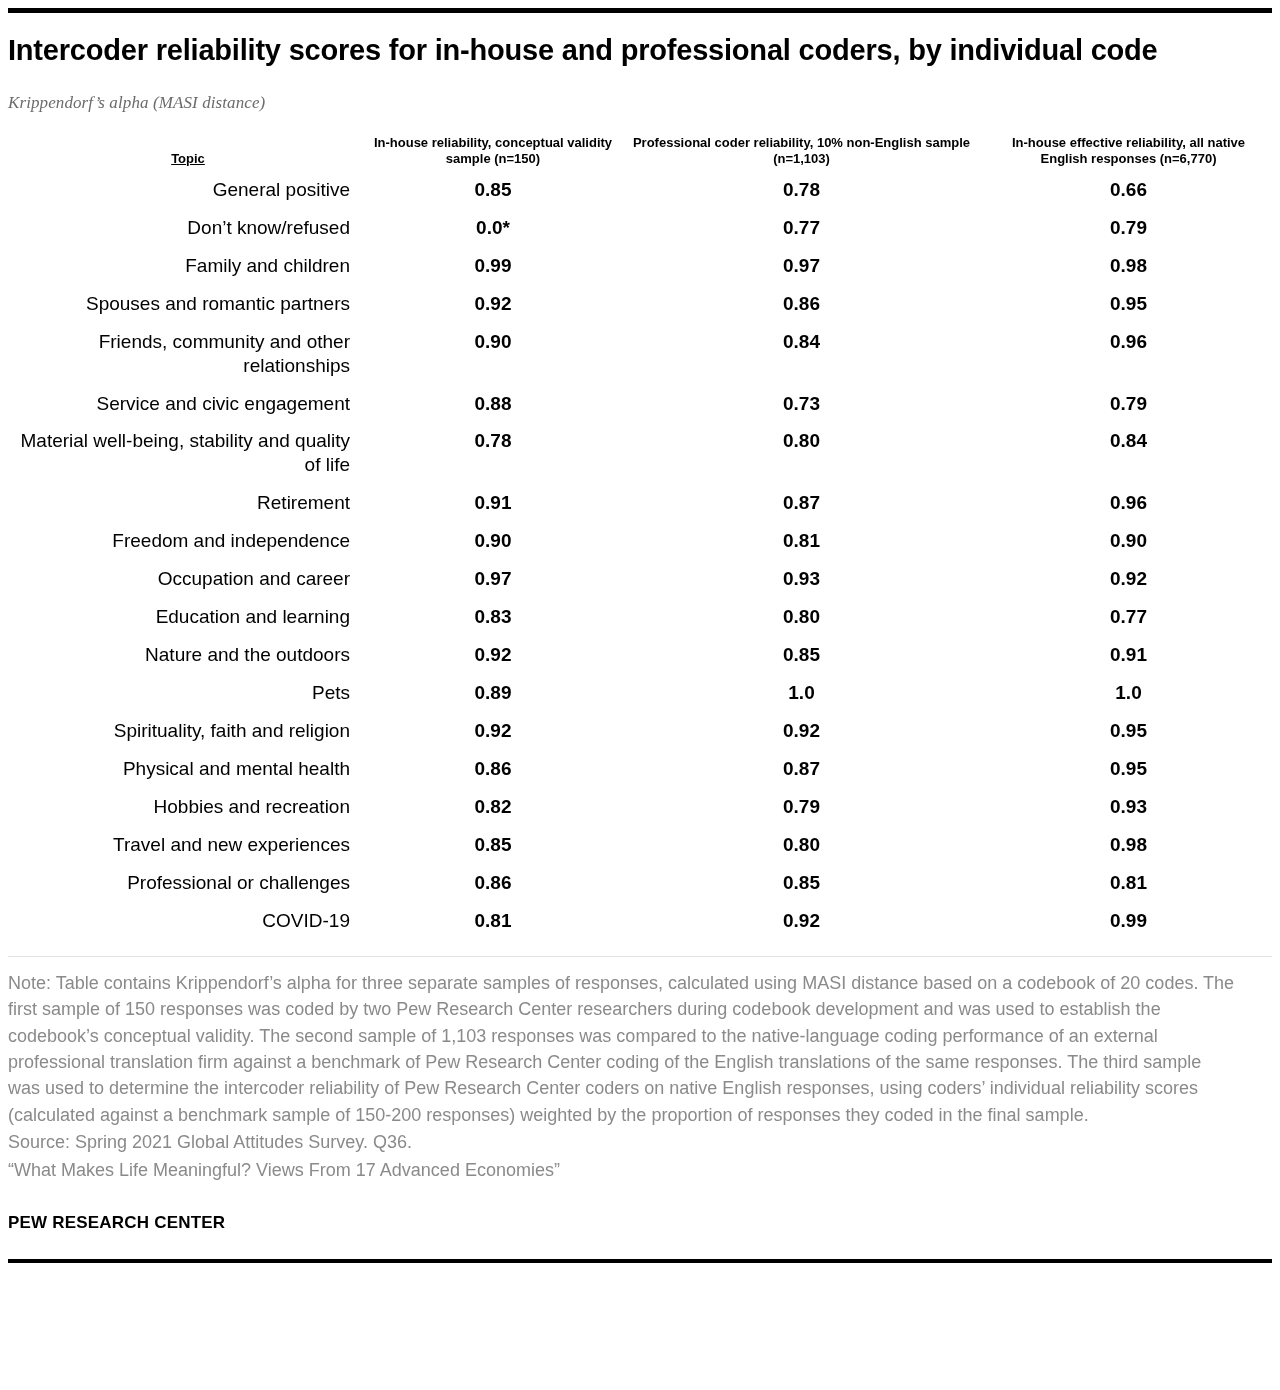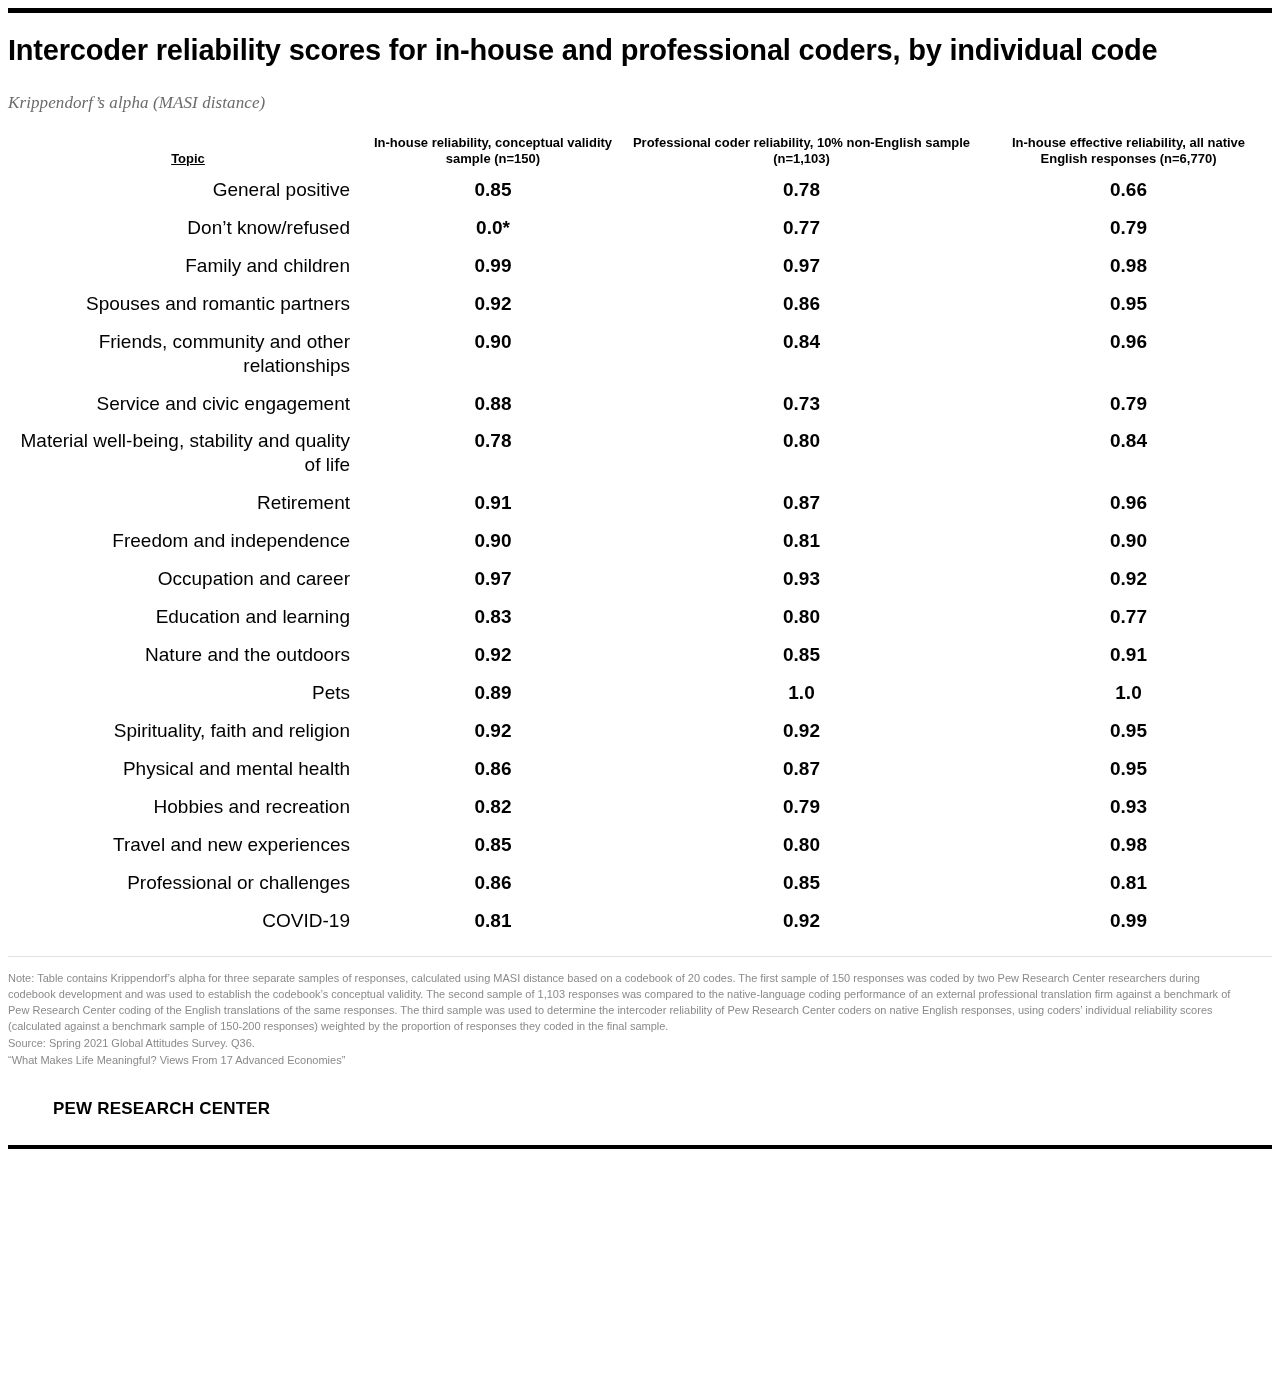--- a/index.html
+++ b/index.html
@@ -90,33 +90,32 @@
     font-weight: bold;
   }
   table.data-table tbody tr:first-child td { padding-top: 5px; }
 
   .footer-block {
     margin-top: 16px;
     border-top: 1px solid #e2e2e2;
     padding-top: 13px;
   }
   .note, .source, .report {
-    font-size: 11px;
+    font-size: 18px;
     line-height: 1.47;
     color: #8a8a8a;
     max-width: 1230px;
   }
   .source, .report { margin-top: 1px; }
   .prc {
     margin-top: 30px;
     font-size: 17px;
     font-weight: bold;
     letter-spacing: 0.2px;
     color: #000;
-    margin-left: 45px;
   }
   .prc-spacer { height: 26px; }
 </style>
 </head>
 <body>
 
 <div class="page">
 
   <div class="rule-top"></div>
 

